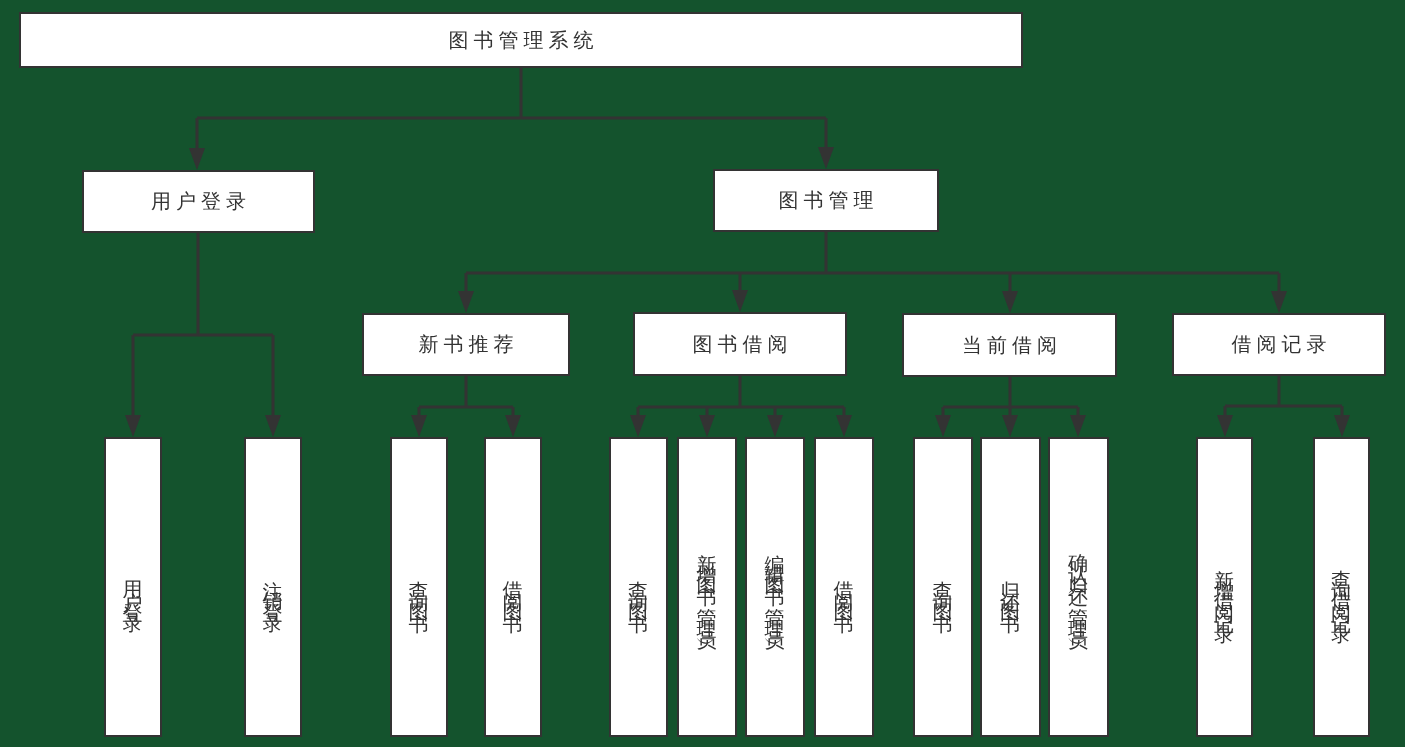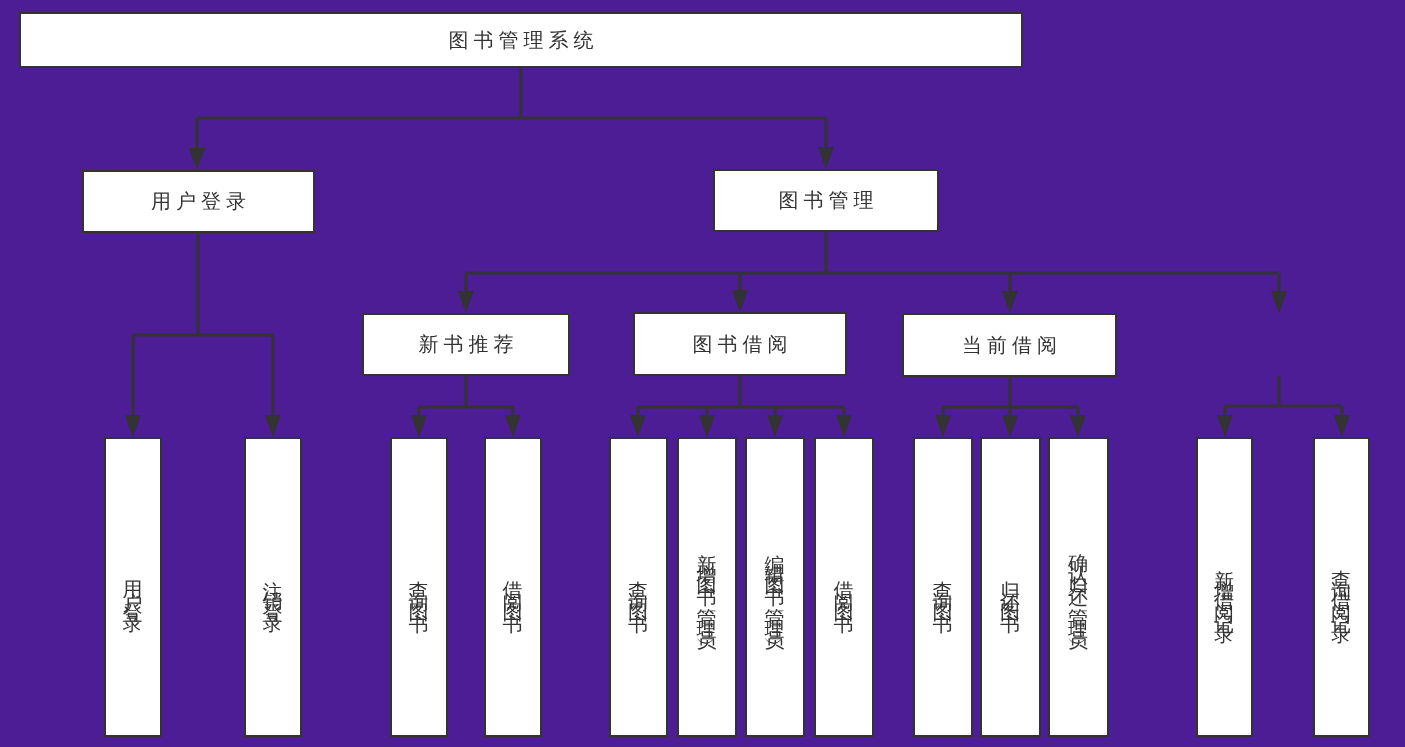--- a/index.html
+++ b/index.html
@@ -1,20 +1,20 @@
 <!DOCTYPE html>
 <html><head>
 <meta charset="utf-8">
 <style>
   html,body{margin:0;padding:0;background:#ffffff;}
   body{font-family:"Liberation Sans","DejaVu Sans",sans-serif;}
   #stage{
     position:relative;
     width:1405px;height:747px;
-    background:#4c1d95;
+    background:#14532d;
     overflow:hidden;
   }
   #connectors{
     position:absolute;left:0;top:0;width:1405px;height:747px;
     pointer-events:none;
   }
   .node{
     position:absolute;
     box-sizing:border-box;
     background:#ffffff;
@@ -105,20 +105,23 @@
 
   <div class="node" style="left:713px;top:169px;width:226px;height:63px">
     <span class="hlabel">图书管理</span>
   </div>
   <div class="node" style="left:633px;top:312px;width:214px;height:64px">
     <span class="hlabel">图书借阅</span>
   </div>
   <div class="node" style="left:902px;top:313px;width:215px;height:64px">
     <span class="hlabel">当前借阅</span>
   </div>
+  <div class="node" style="left:1172px;top:313px;width:214px;height:63px">
+    <span class="hlabel">借阅记录</span>
+  </div>
 
   <div class="node" style="left:104px;top:437px;width:58px;height:300px">
     <span class="vlabel">用户登录</span>
   </div>
   <div class="node" style="left:244px;top:437px;width:58px;height:300px">
     <span class="vlabel">注销登录</span>
   </div>
 
   <div class="node" style="left:390px;top:437px;width:58px;height:300px">
     <span class="vlabel">查询图书</span>

